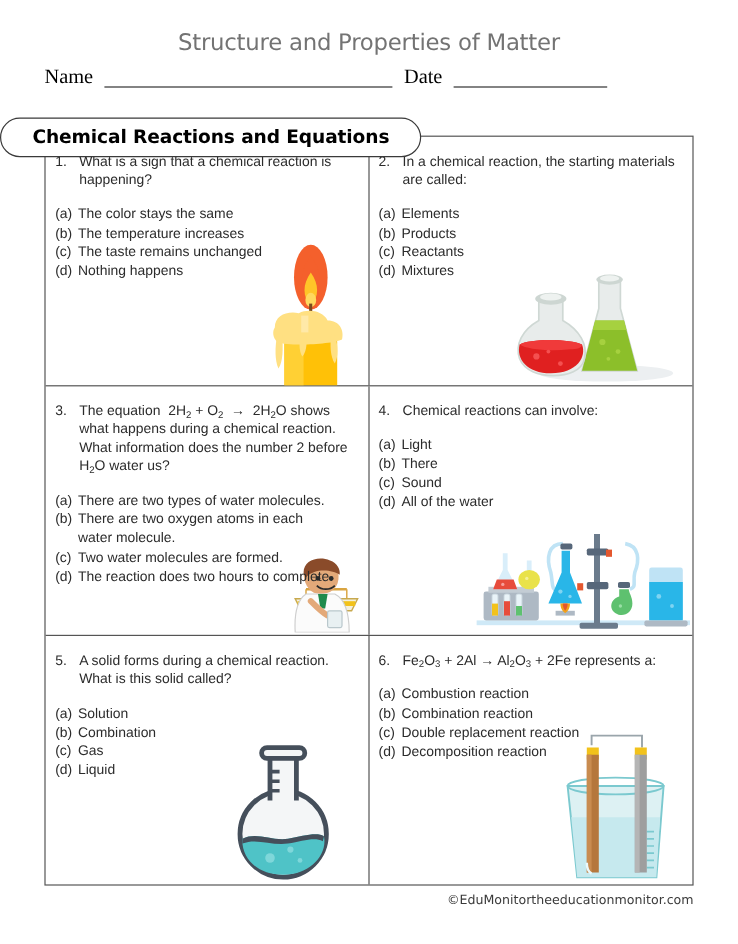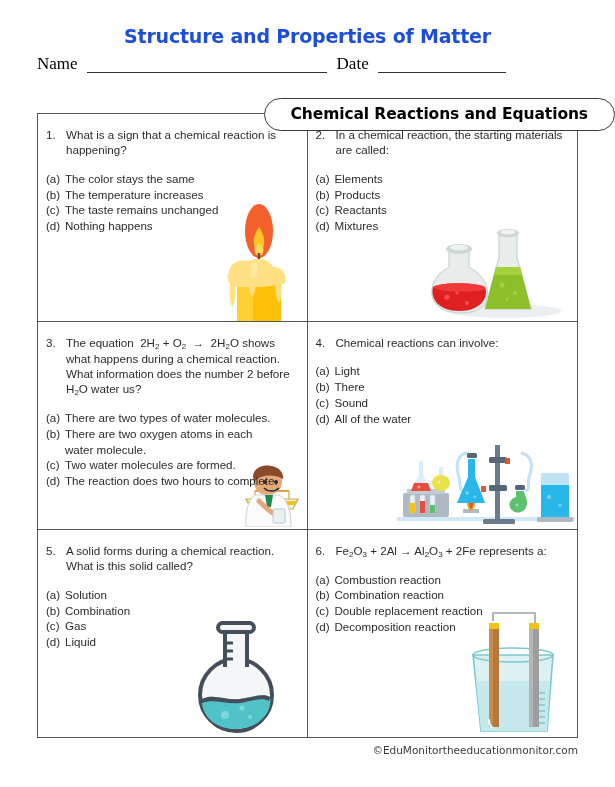--- a/index.html
+++ b/index.html
@@ -18,23 +18,23 @@
 
   
   .page-title {
     position: absolute;
     top: 25px;
     left: 0;
     width: 615px;
     text-align: center;
     font-family: "DejaVu Sans", sans-serif;
     font-size: 19px;
-    font-weight: bold;
+    font-weight: normal;
     letter-spacing: -0.2px;
-    color: #1d4ed8;
+    color: #737373;
   }
   .namedate-row {
     position: absolute;
     top: 51px;
     left: 37px;
     width: 545px;
     height: 22px;
     display: flex;
     align-items: flex-end;
   }
@@ -56,21 +56,21 @@
   
   .banner-wrap {
     position: absolute;
     top: 96px;
     left: 0;
     width: 615px;
     height: 36px;
     z-index: 5;
     display: flex;
     align-items: center;
-    justify-content: flex-end;
+    justify-content: flex-start;
     pointer-events: none;
   }
   .banner-pill {
     background: #ffffff;
     border: 1.6px solid #3a3a3a;
     border-radius: 20px;
     padding: 6px 26px 7px 26px;
     font-family: "DejaVu Sans", sans-serif;
     font-size: 15.5px;
     font-weight: bold;

